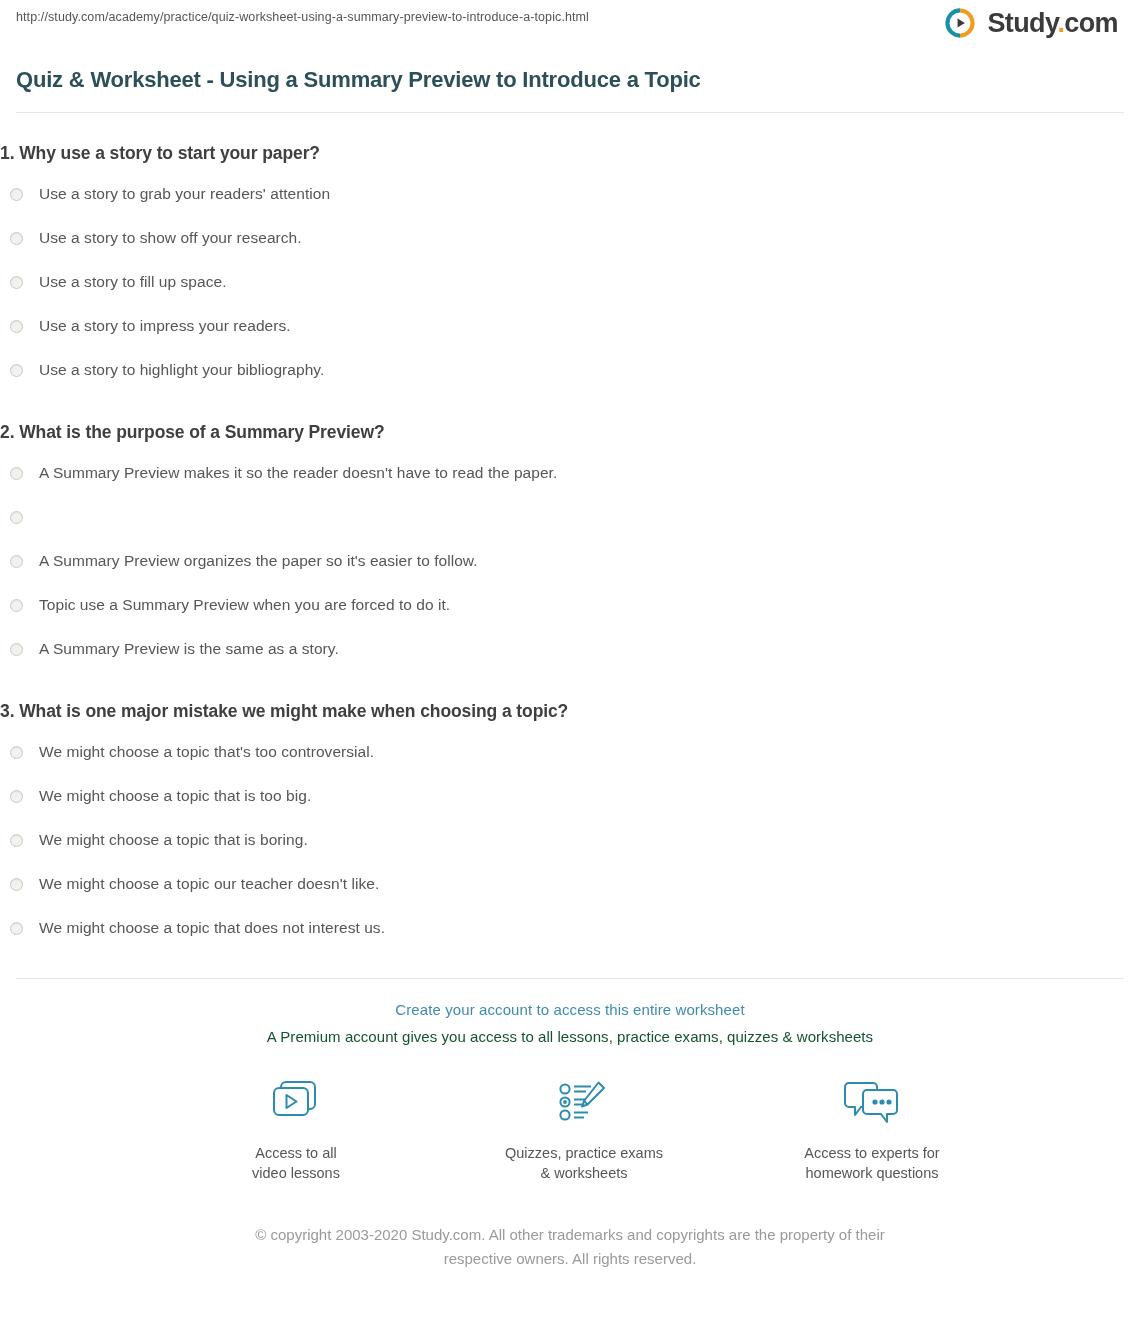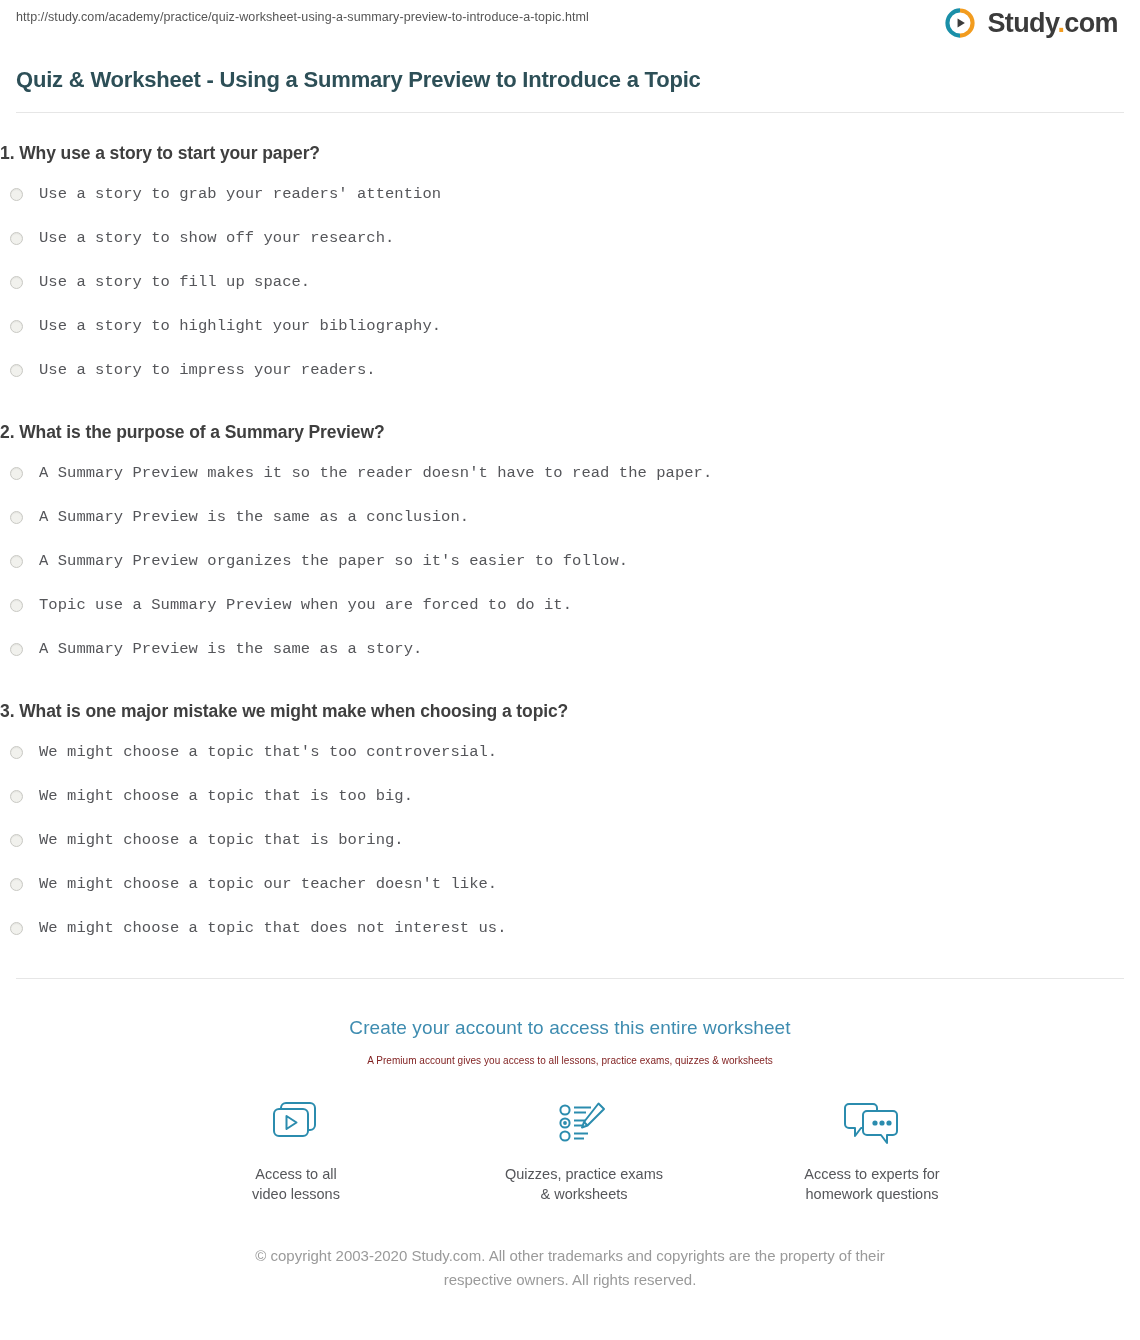--- a/index.html
+++ b/index.html
@@ -104,44 +104,43 @@
     border: 1px solid #c9c9c4;
     background: #f1f1ed;
     box-shadow: inset 0 1px 1px rgba(0,0,0,0.06);
     flex: 0 0 auto;
     margin-right: 16px;
   }
   .option-label {
     font-size: 15.5px;
     color: #55565a;
     letter-spacing: 0.05px;
-    font-family: Liberation Mono, monospace;
   }
 
   
   .footer-rule {
     height: 1px;
     background: #e6e6e6;
     margin: 28px 16px 0 16px;
   }
   .cta {
     text-align: center;
     padding-top: 22px;
   }
   .cta-heading {
-    margin: 16px;
-    font-size: 19px;
+    margin: 0;
+    font-size: 15px;
     font-weight: normal;
     color: #3e8cb0;
     letter-spacing: 0.1px;
   }
   .cta-sub {
     margin: 10px 0 0 0;
-    font-size: 10px;
-    color: #7f1d1d;
+    font-size: 15px;
+    color: #14532d;
     letter-spacing: 0.05px;
   }
   .features {
     display: flex;
     justify-content: center;
     align-items: flex-start;
     gap: 108px;
     margin-top: 30px;
     padding-left: 28px;
   }
@@ -207,39 +206,38 @@
         <li class="option">
           <span class="radio"></span>
           <span class="option-label">Use a story to show off your research.</span>
         </li>
         <li class="option">
           <span class="radio"></span>
           <span class="option-label">Use a story to fill up space.</span>
         </li>
         <li class="option">
           <span class="radio"></span>
+          <span class="option-label">Use a story to impress your readers.</span>
+        </li>
+        <li class="option">
+          <span class="radio"></span>
           <span class="option-label">Use a story to highlight your bibliography.</span>
-        </li>
-        <li class="option">
-          <span class="radio"></span>
-          <span class="option-label">Use a story to impress your readers.</span>
         </li>
       </ul>
     </div>
 
     <div class="question">
       <p class="q-text">2. What is the purpose of a Summary Preview?</p>
       <ul class="options">
         <li class="option">
           <span class="radio"></span>
           <span class="option-label">A Summary Preview makes it so the reader doesn't have to read the paper.</span>
         </li>
         <li class="option">
           <span class="radio"></span>
-          <span class="option-label">A Summary Preview is the same as a conclusion.</span>
         </li>
         <li class="option">
           <span class="radio"></span>
           <span class="option-label">A Summary Preview organizes the paper so it's easier to follow.</span>
         </li>
         <li class="option">
           <span class="radio"></span>
           <span class="option-label">Topic use a Summary Preview when you are forced to do it.</span>
         </li>
         <li class="option">

